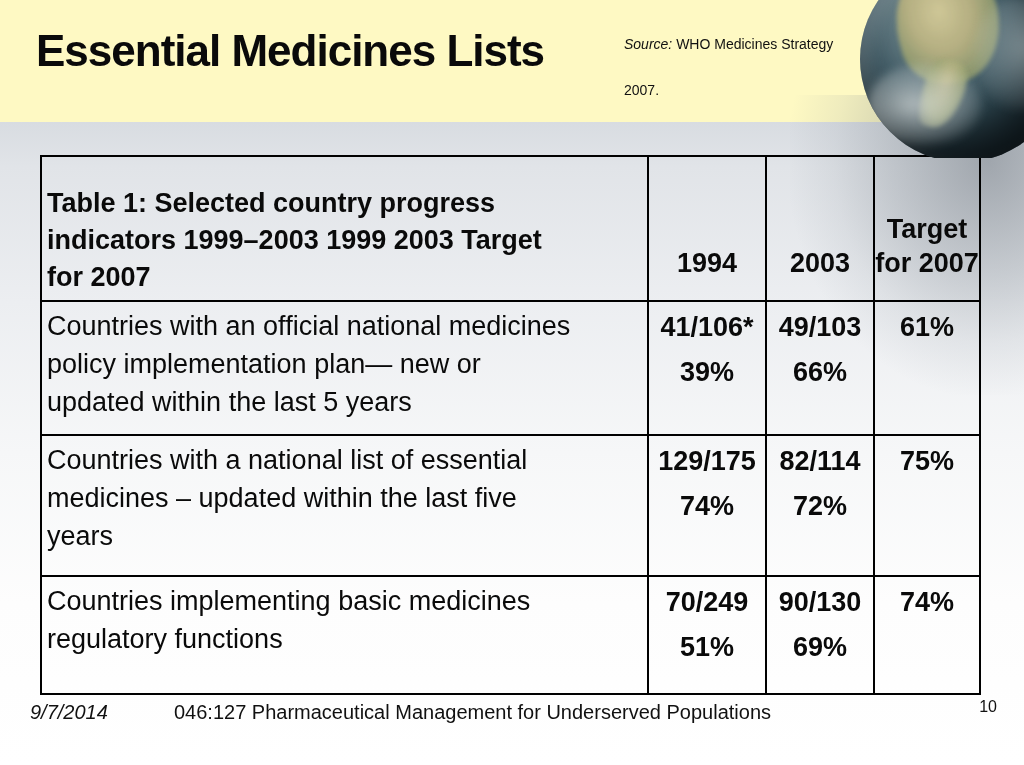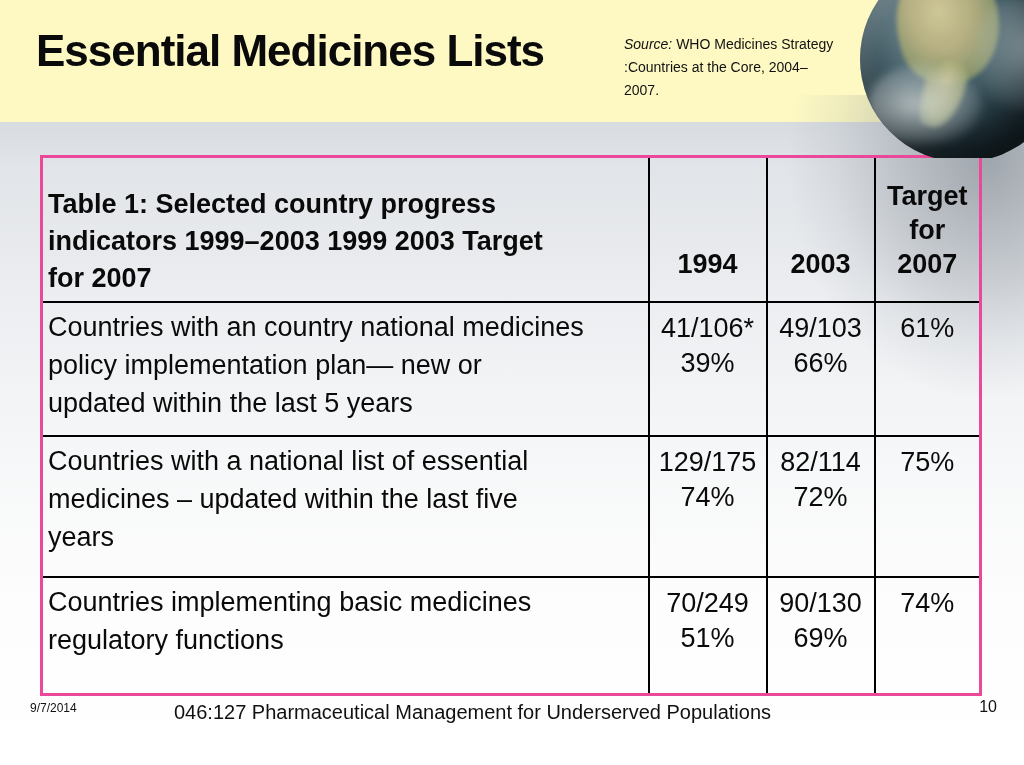--- a/index.html
+++ b/index.html
@@ -123,21 +123,21 @@
     table-layout: fixed;
     z-index: 2;
     background: transparent;
   }
   table.data td {
     border: 2px solid #000;
     background: transparent;
     color: #0a0a0a;
     overflow: hidden;
   }
-  table.data { border: 3px solid #ec4899; }
+  table.data { border: 1px solid #ec4899; }
   td.caption-cell {
     vertical-align: bottom;
     padding: 0 4px 4px 5px;
     font-weight: bold;
     font-size: 27px;
     line-height: 37px;
   }
   td.col-head {
     vertical-align: bottom;
     text-align: center;
@@ -151,30 +151,32 @@
     padding: 5px 4px 0 5px;
     font-size: 27px;
     line-height: 38px;
   }
   td.value-cell {
     vertical-align: top;
     text-align: center;
     padding-top: 9px;
     font-size: 27px;
     line-height: 33px;
-  }
-  .val-2 { margin-top: 2px; text-align: center; }
+    font-weight: bold;
+  }
+  .val-2 { margin-top: 12px; text-align: center; }
 
   
   .footer-date {
     position: absolute;
     left: 30px; top: 701px;
-    font-size: 12px;
+    font-size: 20px;
     color: #111;
     z-index: 5;
+    font-style: italic;
   }
   .footer-course {
     position: absolute;
     left: 0; top: 701px;
     width: 945px;
     text-align: center;
     font-size: 20px;
     color: #111;
     z-index: 5;
   }
@@ -202,21 +204,21 @@
       <div class="continent-sa"></div>
       <div class="cloud-1"></div>
       <div class="cloud-2"></div>
     </div>
   </div>
 
   <div class="title">Essential Medicines Lists</div>
 
   <div class="source">
     <span class="src-label">Source:</span><span> WHO Medicines Strategy</span><br>
-    <span>:Countries at the Core, 2004–</span><br>
+    <br>
     <span>2007.</span>
   </div>
 
   <table class="data">
     <colgroup>
       <col style="width:607px">
         <col style="width:118px">
         <col style="width:108px">
         <col style="width:106px">
     </colgroup>
@@ -227,21 +229,21 @@
         <div>indicators 1999–2003 1999 2003 Target</div>
         <div>for 2007</div>
       </td>
       <td class="col-head">1994</td>
       <td class="col-head">2003</td>
       <td class="col-head">Target for 2007</td>
     </tr>
 
     <tr style="height:134px">
       <td class="label-cell">
-        <div>Countries with an country national medicines</div>
+        <div>Countries with an official national medicines</div>
         <div>policy implementation plan— new or</div>
         <div>updated within the last 5 years</div>
       </td>
       <td class="value-cell">
         <div>41/106*</div>
         <div class="val-2">39%</div>
       </td>
       <td class="value-cell">
         <div>49/103</div>
         <div class="val-2">66%</div>

